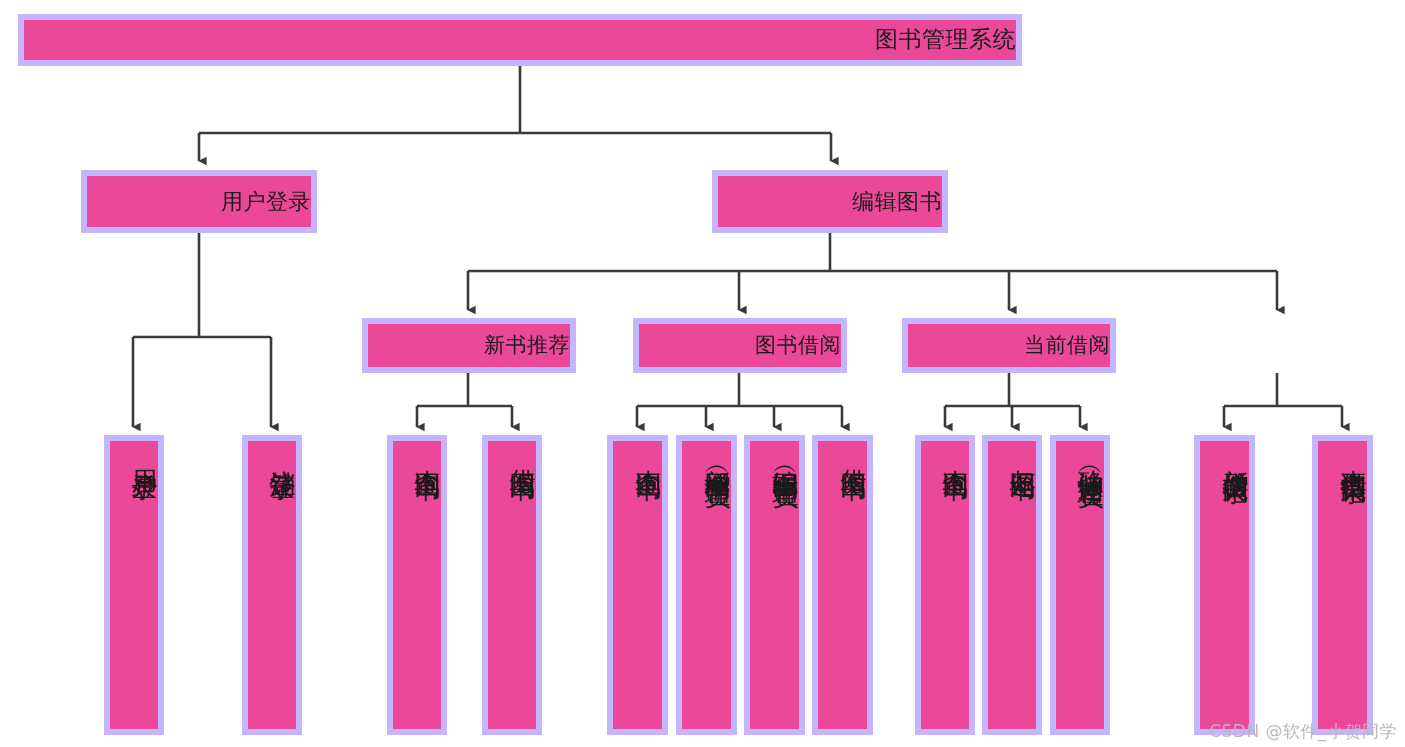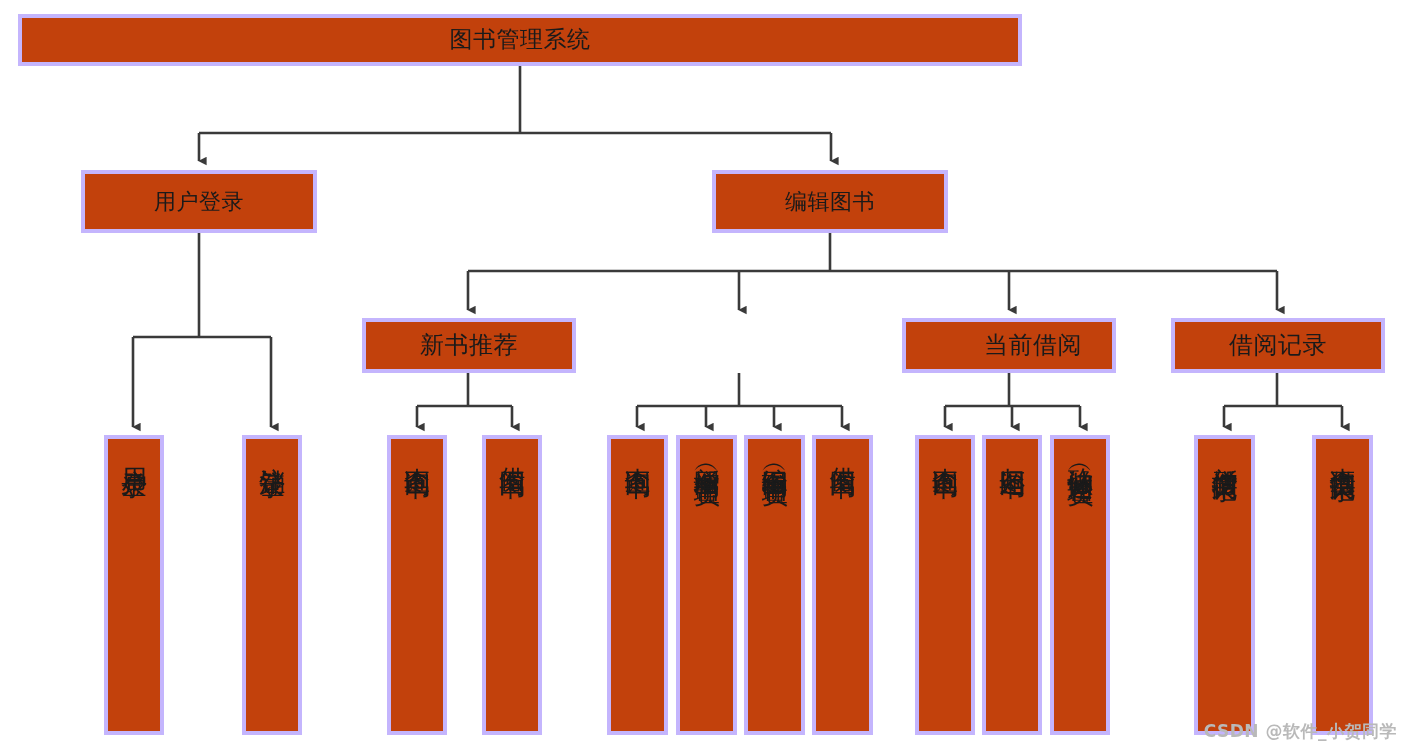--- a/index.html
+++ b/index.html
@@ -22,42 +22,42 @@
     position: absolute;
     left: 0;
     top: 0;
     width: 1405px;
     height: 747px;
     pointer-events: none;
   }
   .node {
     position: absolute;
     box-sizing: border-box;
-    background: #c2410c;
-    border: 4px solid #c4b5fd;
+    background: #ec4899;
+    border: 6px solid #c4b5fd;
     display: flex;
     align-items: center;
-    justify-content: center;
+    justify-content: flex-end;
     color: #1a1a1a;
     z-index: 2;
   }
   .node .label {
     display: block;
     text-align: center;
     line-height: 1.18;
     letter-spacing: 0.5px;
   }
   .node-root .label {
     font-size: 23px;
   }
   .node-l2 .label {
     font-size: 22px;
   }
   .node-l3 .label {
-    font-size: 24px;
+    font-size: 21px;
   }
   
   .node-leaf {
     align-items: flex-start;
     padding-top: 8px;
   }
   .node-leaf .label {
     writing-mode: vertical-rl;
     text-orientation: upright;
     -webkit-text-orientation: upright;
@@ -68,21 +68,20 @@
   }
   #watermark {
     position: absolute;
     right: 8px;
     bottom: 4px;
     font-size: 17px;
     color: #b9b9b9;
     letter-spacing: 0.5px;
     white-space: nowrap;
     z-index: 5;
-    font-weight: bold;
   }
 </style>
 </head>
 <body>
 
 <div id="diagram-root">
 
   <svg id="edge-layer" viewBox="0 0 1405 747" xmlns="http://www.w3.org/2000/svg">
     <defs>
       <marker id="arrowhead" markerWidth="9" markerHeight="9" refX="4.2" refY="7.6" orient="auto" markerUnits="userSpaceOnUse">
@@ -140,26 +139,26 @@
   <div class="node node-l2" style="left:81px; top:170px; width:236px; height:63px;">
     <span class="label">用户登录</span>
   </div>
   <div class="node node-l2" style="left:712px; top:170px; width:236px; height:63px;">
     <span class="label">编辑图书</span>
   </div>
 
   <div class="node node-l3" style="left:362px; top:318px; width:214px; height:55px;">
     <span class="label">新书推荐</span>
   </div>
+  <div class="node node-l3" style="left:633px; top:318px; width:214px; height:55px;">
+    <span class="label">图书借阅</span>
+  </div>
   <div class="node node-l3" style="left:902px; top:318px; width:214px; height:55px;padding-left:48px;">
     <span class="label">当前借阅</span>
   </div>
-  <div class="node node-l3" style="left:1171px; top:318px; width:214px; height:55px;">
-    <span class="label">借阅记录</span>
-  </div>
 
   <div class="node node-leaf" style="left:104px; top:435px; width:60px; height:300px;">
     <span class="label">用户登录</span>
   </div>
   <div class="node node-leaf" style="left:242px; top:435px; width:60px; height:300px;">
     <span class="label">注销登录</span>
   </div>
 
   <div class="node node-leaf" style="left:387px; top:435px; width:60px; height:300px;">
     <span class="label">查询图书</span>

